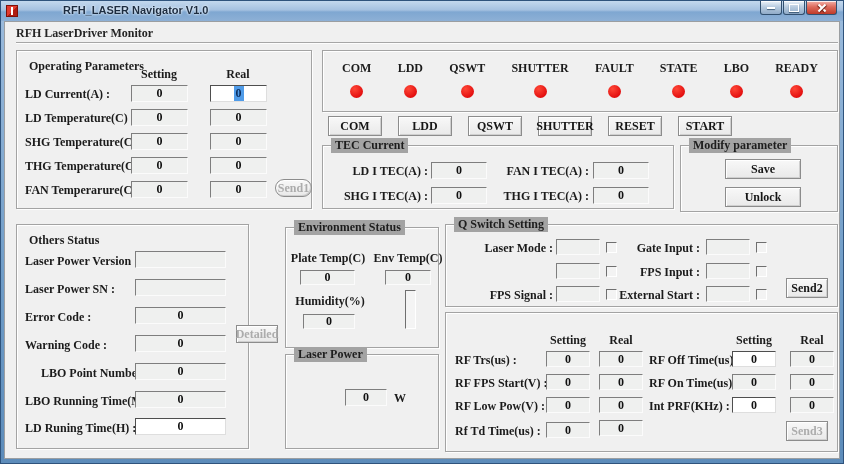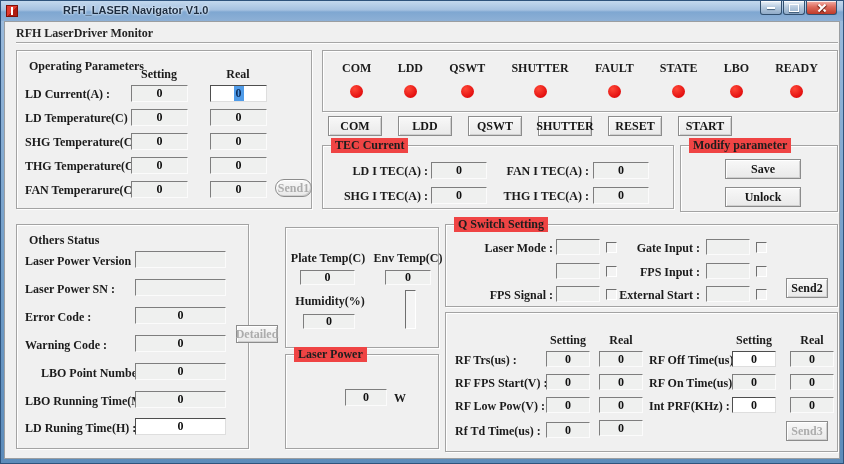--- a/index.html
+++ b/index.html
@@ -25,21 +25,21 @@
   .g-close{position:relative;width:10px;height:8px;}
   .g-close::before,.g-close::after{content:"";position:absolute;left:0;top:3px;width:10px;height:2px;background:#fff;box-shadow:0 1px 1px #6e1d12;}
   .g-close::before{transform:rotate(45deg);} .g-close::after{transform:rotate(-45deg);}
   
   .client{position:absolute;left:3px;top:20px;right:3px;bottom:4px;background:#f0f0f0;border:1px solid #9b9ea1;box-sizing:border-box;}
   .heading{position:absolute;left:11px;top:4px;font-size:12px;font-weight:bold;color:#242424;}
   .sep{position:absolute;left:11px;width:822px;top:20px;height:0;border-top:1px solid #a6a6a6;border-bottom:1px solid #fdfdfd;}
   
   .gb,.panel{position:absolute;border:1px solid #a3a3a3;background:#f0f0f0;
     box-shadow:inset 1px 1px 0 #ffffff,1px 1px 0 #fdfdfd;box-sizing:border-box;}
-  .gb-cap{position:absolute;top:-8px;left:8px;background:#ef4444;padding:0 4px;
+  .gb-cap{position:absolute;top:-8px;left:8px;background:#a3a3a3;padding:0 4px;
     font-size:12px;font-weight:bold;color:#1d1d1d;line-height:15px;white-space:nowrap;}
   .panel-cap{position:absolute;top:8px;left:12px;font-size:12px;font-weight:bold;color:#1d1d1d;white-space:nowrap;}
   .lbl{position:absolute;font-size:12px;font-weight:bold;color:#1b1b1b;white-space:nowrap;line-height:15px;}
   .lbl.r{text-align:right;}
   .ctr{transform:translateX(-50%);}
   .field{position:absolute;height:17px;background:#eff0ef;border:1px solid;border-color:#7e7e7e #fbfbfb #fbfbfb #7e7e7e;
     display:flex;align-items:center;justify-content:center;font-size:12px;font-weight:bold;color:#111;box-sizing:border-box;}
   .field.white{background:#ffffff;border-color:#4e4e4e #dedede #dedede #4e4e4e;}
   .sel{background:#4f9be8;color:#0b2d5e;padding:0 2px;}
   .btn{position:absolute;background:linear-gradient(#f8f8f8,#e9e9e9);border:1px solid #8c8c8c;
@@ -224,20 +224,21 @@
         </div>
       <div class="lbl" style="left:8px;top:196px;">LD Runing Time(H) :</div>
       <div class="field white" style="left:118px;top:193px;width:91px;">
           <span>0</span>
         </div>
 
       <div class="btn disabled" style="left:219px;top:100px;width:42px;height:18px;">Detailed</div>
     </div>
 
     <div class="gb" style="left:280px;top:205px;width:154px;height:121px;">
+      <div class="gb-cap">Environment Status</div>
       <div class="lbl ctr" style="left:42px;top:23px;">Plate Temp(C)</div>
       <div class="lbl ctr" style="left:122px;top:23px;">Env Temp(C)</div>
       <div class="field" style="left:14px;top:42px;width:55px;height:15px;">
           <span>0</span>
         </div>
       <div class="field" style="left:99px;top:42px;width:46px;height:15px;">
           <span>0</span>
         </div>
       <div class="lbl ctr" style="left:44px;top:66px;">Humidity(%)</div>
       <div class="field" style="left:17px;top:86px;width:52px;height:15px;">

